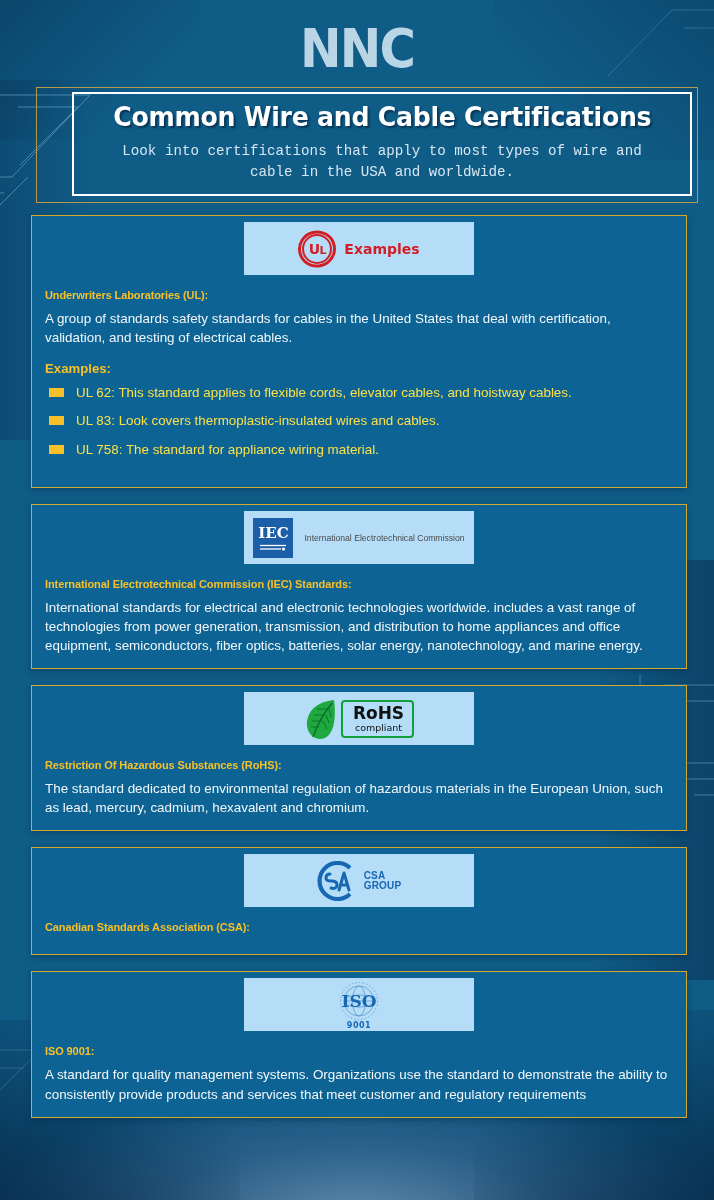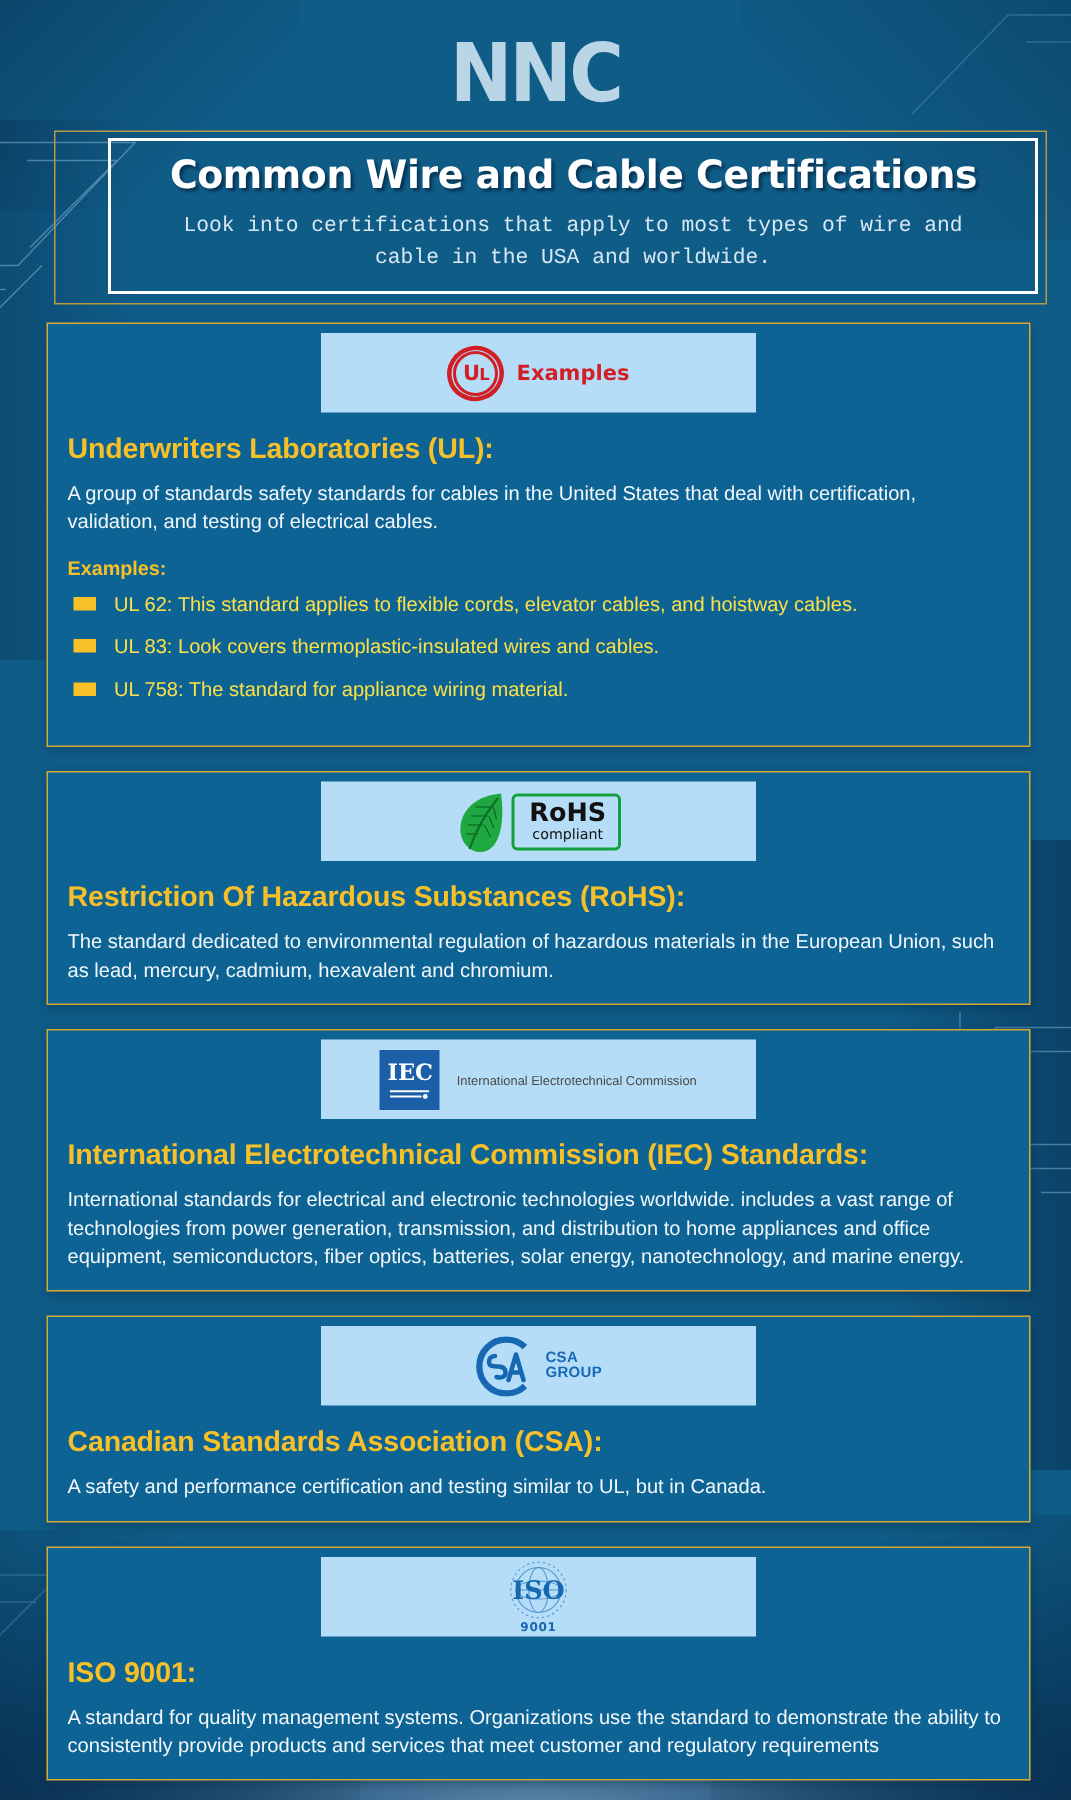--- a/index.html
+++ b/index.html
@@ -137,33 +137,33 @@
     gap: 16px;
   }
   .cert-card {
     position: relative;
     background: #0d6494;
     border: 1px solid #d6a82c;
     padding: 0 0 13px 0;
     box-shadow: 0 2px 6px rgba(4,30,55,0.35);
   }
   .logo-strip {
-    width: 290px;
+    width: 230px;
     height: 53px;
     margin: 6px auto 0 auto;
     background: #b5ddf8;
     display: flex;
     align-items: center;
     justify-content: center;
   }
   .card-body { padding: 0 12px 0 13px; }
 
   .cert-heading {
     color: #f7c028;
-    font-size: 19px;
+    font-size: 11px;
     font-weight: 700;
     margin-top: 14px;
     margin-bottom: 8px;
     letter-spacing: -0.1px;
   }
   .cert-text {
     color: #f2f7fb;
     font-size: 13.4px;
     line-height: 1.42;
   }
@@ -380,20 +380,40 @@
           </li>
           <li>
             <span class="bullet-marker"></span>
             <span>UL 83: Look covers thermoplastic-insulated wires and cables.</span>
           </li>
           <li>
             <span class="bullet-marker"></span>
             <span>UL 758: The standard for appliance wiring material.</span>
           </li>
         </ul>
+      </div>
+    </div>
+
+    <div class="cert-card">
+      <div class="logo-strip">
+        <div class="iec-logo">
+          <div class="iec-mark">
+            <span class="iec-letters">IEC</span>
+            <svg class="iec-lines" viewBox="0 0 26 8">
+              <line x1="0" y1="1.5" x2="26" y2="1.5" stroke="#ffffff" stroke-width="1.3"></line>
+              <line x1="0" y1="5" x2="21" y2="5" stroke="#ffffff" stroke-width="1.3"></line>
+              <circle cx="23.5" cy="5" r="1.6" fill="#ffffff"></circle>
+            </svg>
+          </div>
+          <span class="iec-text">International Electrotechnical Commission</span>
+        </div>
+      </div>
+      <div class="card-body">
+        <div class="cert-heading">International Electrotechnical Commission (IEC) Standards:</div>
+        <div class="cert-text">International standards for electrical and electronic technologies worldwide. includes a vast range of technologies from power generation, transmission, and distribution to home appliances and office equipment, semiconductors, fiber optics, batteries, solar energy, nanotechnology, and marine energy.</div>
       </div>
     </div>
 
     <div class="cert-card">
       <div class="logo-strip">
         <div class="rohs-logo">
           <svg class="rohs-leaf" viewBox="0 0 34 44">
             <path d="M30 3 C10 5 2 17 3 29 C4 37 10 42 16 42 C28 42 33 26 30 3 Z" fill="#1ea83f"></path>
             <path d="M28 6 C20 16 13 28 9 40" stroke="#0c6e28" stroke-width="1.4" fill="none"></path>
             <g stroke="#0c6e28" stroke-width="0.9" fill="none">
@@ -413,55 +433,34 @@
         </div>
       </div>
       <div class="card-body">
         <div class="cert-heading">Restriction Of Hazardous Substances (RoHS):</div>
         <div class="cert-text">The standard dedicated to environmental regulation of hazardous materials in the European Union, such as lead, mercury, cadmium, hexavalent and chromium.</div>
       </div>
     </div>
 
     <div class="cert-card">
       <div class="logo-strip">
-        <div class="iec-logo">
-          <div class="iec-mark">
-            <span class="iec-letters">IEC</span>
-            <svg class="iec-lines" viewBox="0 0 26 8">
-              <line x1="0" y1="1.5" x2="26" y2="1.5" stroke="#ffffff" stroke-width="1.3"></line>
-              <line x1="0" y1="5" x2="21" y2="5" stroke="#ffffff" stroke-width="1.3"></line>
-              <circle cx="23.5" cy="5" r="1.6" fill="#ffffff"></circle>
-            </svg>
-          </div>
-          <span class="iec-text">International Electrotechnical Commission</span>
-        </div>
-      </div>
-      <div class="card-body">
-        <div class="cert-heading">International Electrotechnical Commission (IEC) Standards:</div>
-        <div class="cert-text">International standards for electrical and electronic technologies worldwide. includes a vast range of technologies from power generation, transmission, and distribution to home appliances and office equipment, semiconductors, fiber optics, batteries, solar energy, nanotechnology, and marine energy.</div>
-      </div>
-    </div>
-
-    <div class="cert-card">
-      <div class="logo-strip">
         <div class="csa-logo">
           <svg class="csa-mark" viewBox="0 0 40 40">
             <path d="M33 7 A18 18 0 1 0 33 33" stroke="#1768b3" stroke-width="4.2" fill="none" stroke-linecap="butt"></path>
             <path d="M13 13 C10 13 9 15 9 17 C9 20 12 20 15 20 C18 20 20 21 20 24 C20 27 17 28 14 27" stroke="#1768b3" stroke-width="3" fill="none" stroke-linecap="round"></path>
             <path d="M22 29 L27 12 L32 29 M24 24 L30 24" stroke="#1768b3" stroke-width="3" fill="none" stroke-linecap="round" stroke-linejoin="round"></path>
           </svg>
           <div class="csa-words">
             <div>CSA</div>
             <div>GROUP</div>
           </div>
         </div>
       </div>
       <div class="card-body">
         <div class="cert-heading">Canadian Standards Association (CSA):</div>
-        <div class="cert-text">A safety and performance certification and testing similar to UL, but in Canada.</div>
       </div>
     </div>
 
     <div class="cert-card">
       <div class="logo-strip">
         <div class="iso-logo">
           <svg class="iso-mark" viewBox="0 0 60 42">
             <g stroke="#3f86c4" stroke-width="0.7" fill="none" opacity="0.85">
               <ellipse cx="30" cy="21" rx="15" ry="15"></ellipse>
               <ellipse cx="30" cy="21" rx="15" ry="6"></ellipse>

